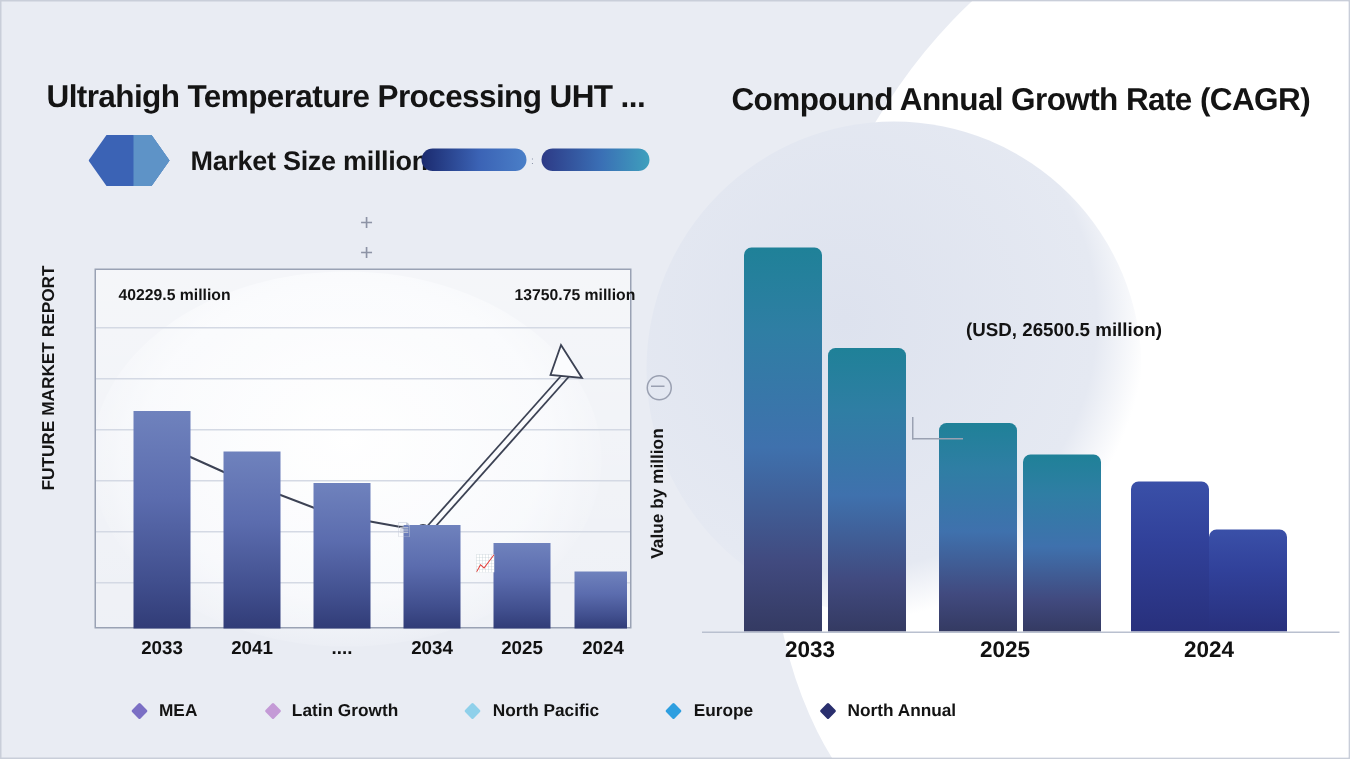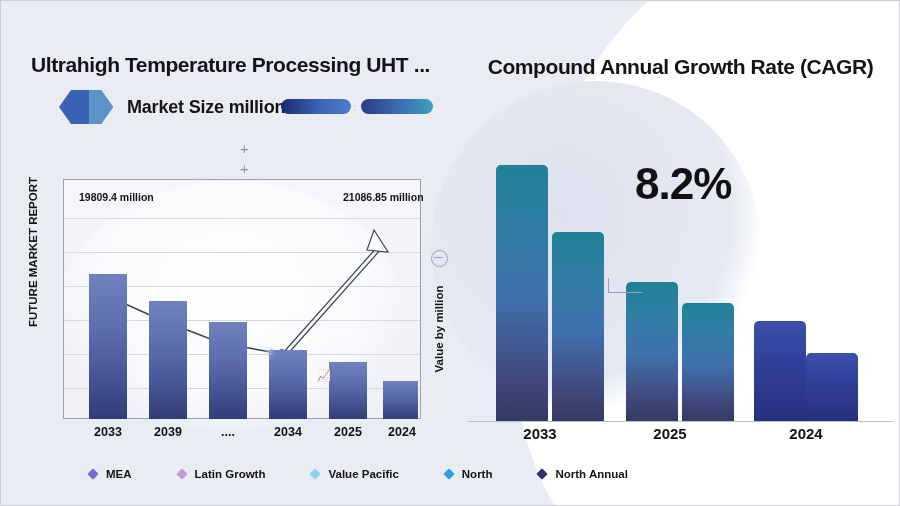--- a/index.html
+++ b/index.html
@@ -197,45 +197,45 @@
         <circle cx="157" cy="163" r="4" fill="#f4f6fa" stroke="#3c4254" stroke-width="1.3"></circle>
         <circle cx="218" cy="174" r="4" fill="#f4f6fa" stroke="#3c4254" stroke-width="1.3"></circle>
         <g>
           <path d="M218,174 L315,65" fill="none" stroke="#3c4254" stroke-width="1.2"></path>
           <path d="M221,177 L318,68" fill="none" stroke="#3c4254" stroke-width="1.2"></path>
           <path d="M310,50 L324,72 L303,70 Z" fill="#fbfcfe" stroke="#3c4254" stroke-width="1.2"></path>
         </g>
       </svg>
     </div>
 
-    <div class="lbl-left">19809.4 million</div>
-    <div class="lbl-right">21086.85 million</div>
+    <div class="lbl-left">40229.5 million</div>
+    <div class="lbl-right">13750.75 million</div>
 
     <div class="bars-left">
       <div class="bar-l" style="left:26px;width:38px;height:145px;"></div>
       <div class="bar-l" style="left:86px;width:38px;height:118px;"></div>
       <div class="bar-l" style="left:146px;width:38px;height:97px;"></div>
       <div class="bar-l" style="left:206px;width:38px;height:69px;"></div>
       <div class="bar-l" style="left:266px;width:38px;height:57px;"></div>
       <div class="bar-l" style="left:320px;width:35px;height:38px;"></div>
     </div>
 
     <div class="xlabels-left">
       <span class="xlab" style="left:14px;width:62px;">2033</span>
-      <span class="xlab" style="left:74px;width:62px;">2039</span>
+      <span class="xlab" style="left:74px;width:62px;">2041</span>
       <span class="xlab" style="left:134px;width:62px;">....</span>
       <span class="xlab" style="left:194px;width:62px;">2034</span>
       <span class="xlab" style="left:254px;width:62px;">2025</span>
       <span class="xlab" style="left:308px;width:62px;">2024</span>
     </div>
   </div>
 
   <div class="right-panel">
     <div class="cagr-title">Compound Annual Growth Rate (CAGR)</div>
-    <div class="cagr-value">8.2%</div>
+    <div class="cagr-sub">(USD, 26500.5 million)</div>
 
     <div class="bars-right">
       <div class="bar-r g-teal" style="left:28px;width:52px;height:256px;"></div>
       <div class="bar-r g-teal" style="left:84px;width:52px;height:189px;"></div>
       <div class="bar-r g-teal" style="left:158px;width:52px;height:139px;"></div>
       <div class="bar-r g-teal" style="left:214px;width:52px;height:118px;"></div>
       <div class="bar-r g-royal" style="left:286px;width:52px;height:100px;"></div>
       <div class="bar-r g-royal" style="left:338px;width:52px;height:68px;"></div>
     </div>
 
@@ -253,25 +253,25 @@
     <div class="legend-item">
       <span class="diamond" style="background:#7b6fc4"></span>
       <span class="legend-label">MEA</span>
     </div>
     <div class="legend-item">
       <span class="diamond" style="background:#c49ad6"></span>
       <span class="legend-label">Latin Growth</span>
     </div>
     <div class="legend-item">
       <span class="diamond" style="background:#8fd0ea"></span>
-      <span class="legend-label">Value Pacific</span>
+      <span class="legend-label">North Pacific</span>
     </div>
     <div class="legend-item">
       <span class="diamond" style="background:#2e9fe0"></span>
-      <span class="legend-label">North</span>
+      <span class="legend-label">Europe</span>
     </div>
     <div class="legend-item">
       <span class="diamond" style="background:#2a2f6e"></span>
       <span class="legend-label">North Annual</span>
     </div>
   </div>
 
 </div>
 
 </body></html>

